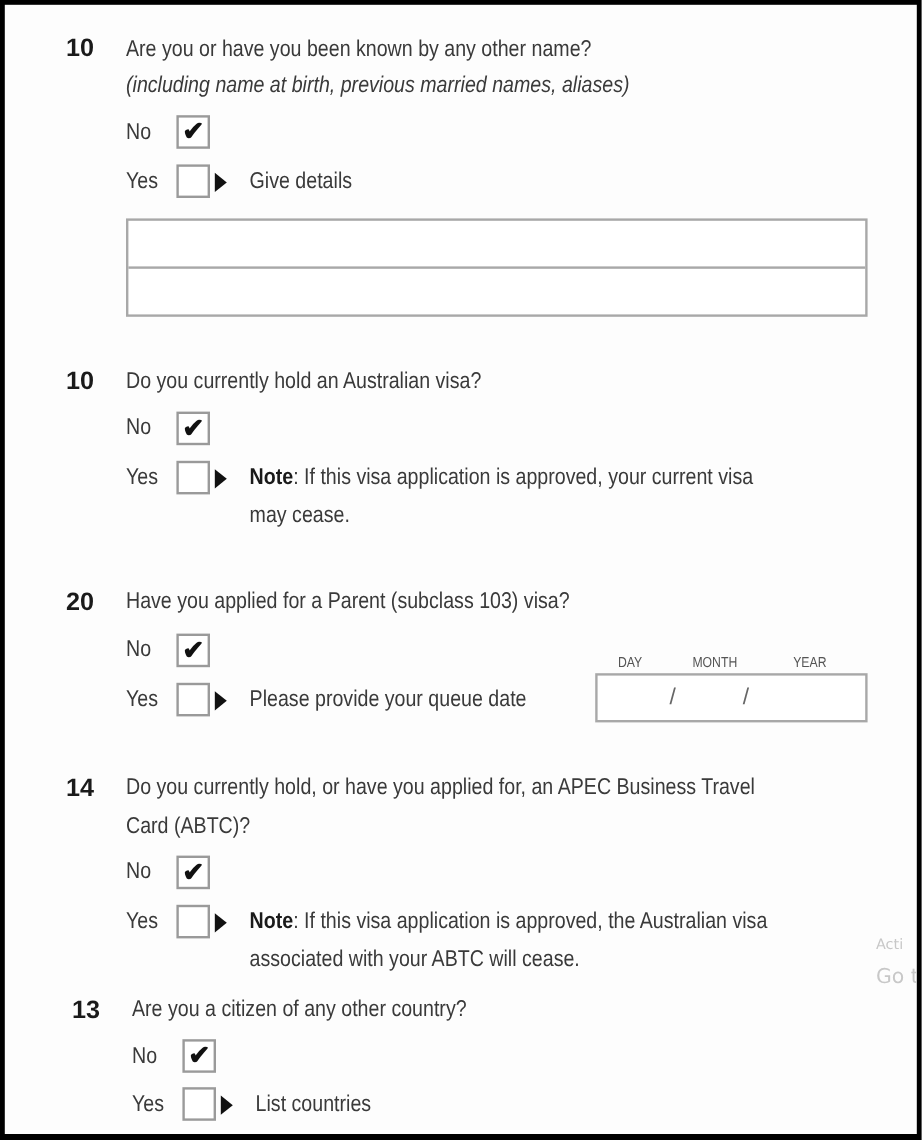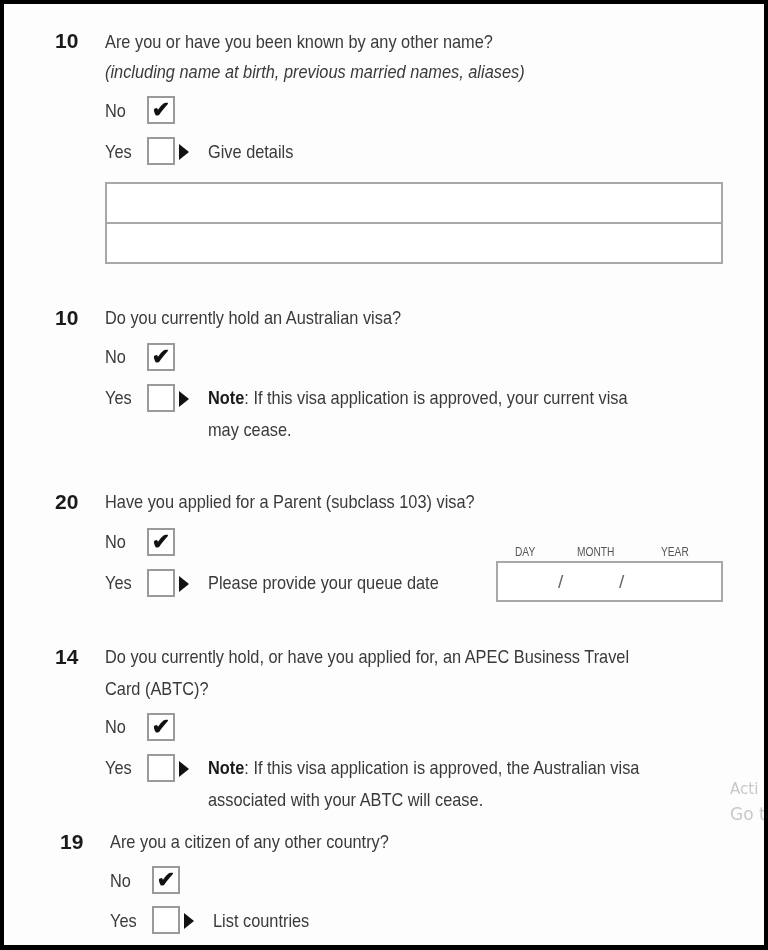--- a/index.html
+++ b/index.html
@@ -128,24 +128,24 @@
   <div class="opt-label" style="left:101px; top:712px;">No</div>
   <div class="cbox" style="left:143px; top:709px;">
     <span class="tick">✔</span>
   </div>
   <div class="opt-label" style="left:101px; top:753px;">Yes</div>
   <div class="cbox" style="left:143px; top:750px;"></div>
   <div class="arrow" style="left:175px; top:757px;"></div>
   <div class="note-text" style="left:204px; top:748px;"><b>Note</b><span>: If this visa application is approved, the Australian visa</span></div>
   <div class="note-text" style="left:204px; top:780px;">associated with your ABTC will cease.</div>
 
-  <div class="watermark" style="left:726px; top:776px; font-size:15px;">Acti</div>
+  <div class="watermark" style="left:726px; top:776px; font-size:12px;">Acti</div>
   <div class="watermark" style="left:726px; top:800px; font-size:17px;">Go to</div>
 
-  <div class="qnum" style="left:56px; top:826px;">19</div>
+  <div class="qnum" style="left:56px; top:826px;">13</div>
   <div class="qtext" style="left:106px; top:823px;">Are you a citizen of any other country?</div>
 
   <div class="opt-label" style="left:106px; top:866px;">No</div>
   <div class="cbox" style="left:148px; top:862px;">
     <span class="tick">✔</span>
   </div>
   <div class="opt-label" style="left:106px; top:906px;">Yes</div>
   <div class="cbox" style="left:148px; top:902px;"></div>
   <div class="arrow" style="left:180px; top:909px;"></div>
   <div class="opt-label" style="left:209px; top:906px;">List countries</div>

